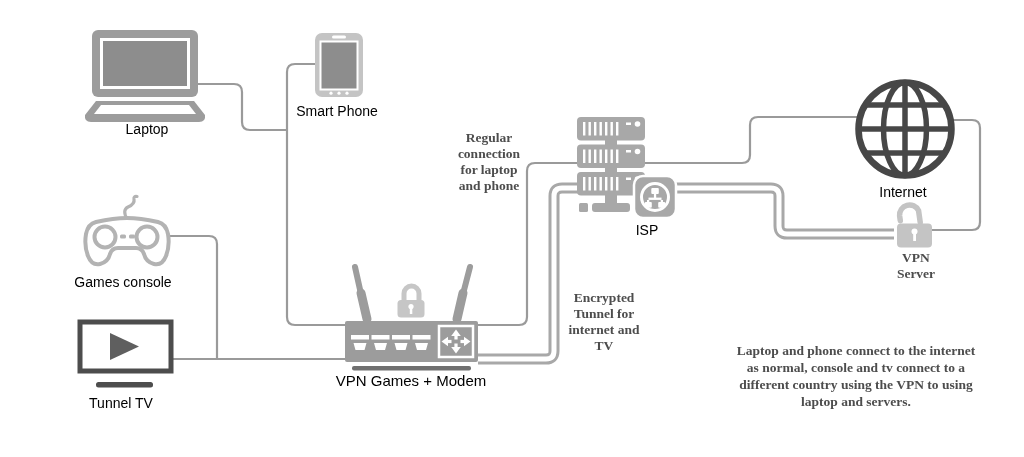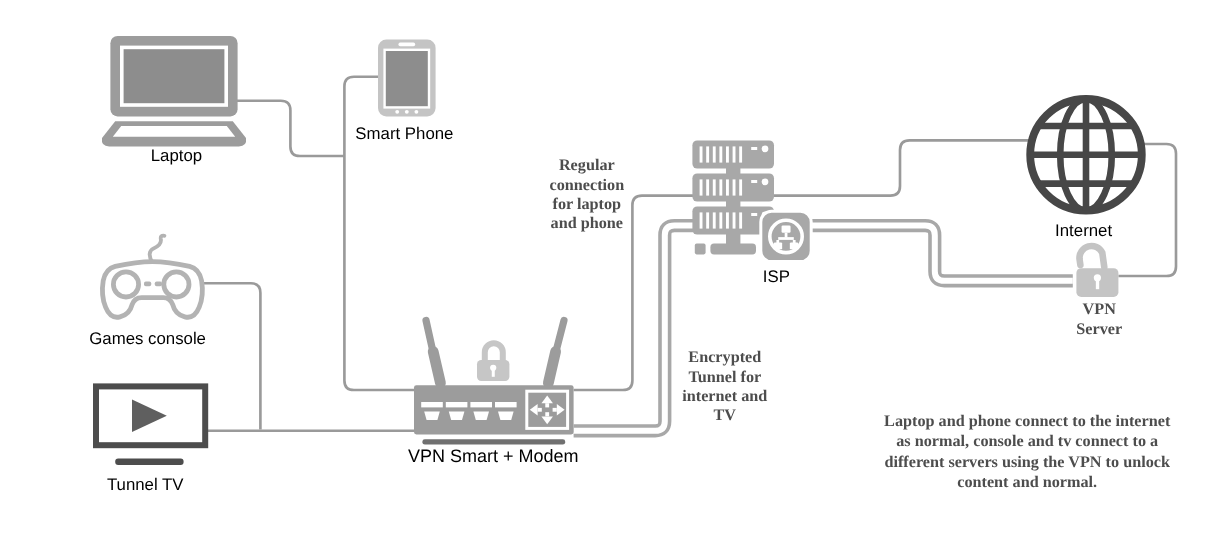--- a/index.html
+++ b/index.html
@@ -192,21 +192,21 @@
       <rect x="897" y="223.5" width="35" height="24" rx="4" fill="#c4c4c4"></rect>
       <circle cx="914.5" cy="231.5" r="3" fill="#ffffff"></circle>
       <rect x="913.2" y="232.5" width="2.8" height="8.5" fill="#ffffff"></rect>
     </g>
   </svg>
 
   <div class="lbl lbl-14" style="left:147px;top:121px;">Laptop</div>
   <div class="lbl lbl-14" style="left:337px;top:103px;">Smart Phone</div>
   <div class="lbl lbl-14" style="left:123px;top:274px;">Games console</div>
   <div class="lbl lbl-14" style="left:121px;top:395px;">Tunnel TV</div>
-  <div class="lbl lbl-15" style="left:411px;top:372px;">VPN Smart + Modem</div>
+  <div class="lbl lbl-15" style="left:411px;top:372px;">VPN Games + Modem</div>
   <div class="lbl lbl-14" style="left:647px;top:222px;">ISP</div>
   <div class="lbl lbl-14" style="left:903px;top:184px;">Internet</div>
 
   <div class="multi" style="left:916px;top:250px;">
     <div>VPN</div>
     <div>Server</div>
   </div>
 
   <div class="multi" style="left:489px;top:130px;">
     <div>Regular</div>
@@ -218,17 +218,17 @@
   <div class="multi" style="left:604px;top:290px;">
     <div>Encrypted</div>
     <div>Tunnel for</div>
     <div>internet and</div>
     <div>TV</div>
   </div>
 
   <div class="multi para" style="left:856px;top:302px;margin-top:40px;">
     <div>Laptop and phone connect to the internet</div>
     <div>as normal, console and tv connect to a</div>
-    <div>different servers using the VPN to unlock</div>
-    <div>content and normal.</div>
+    <div>different country using the VPN to using</div>
+    <div>laptop and servers.</div>
   </div>
 
 </div>
 
 </body></html>

